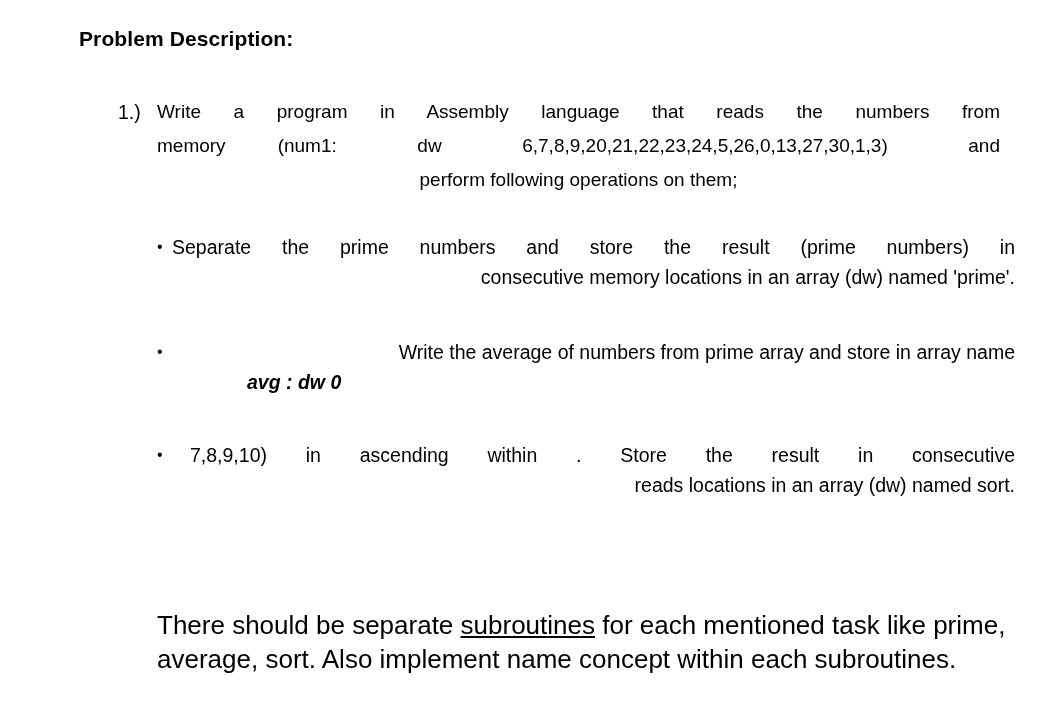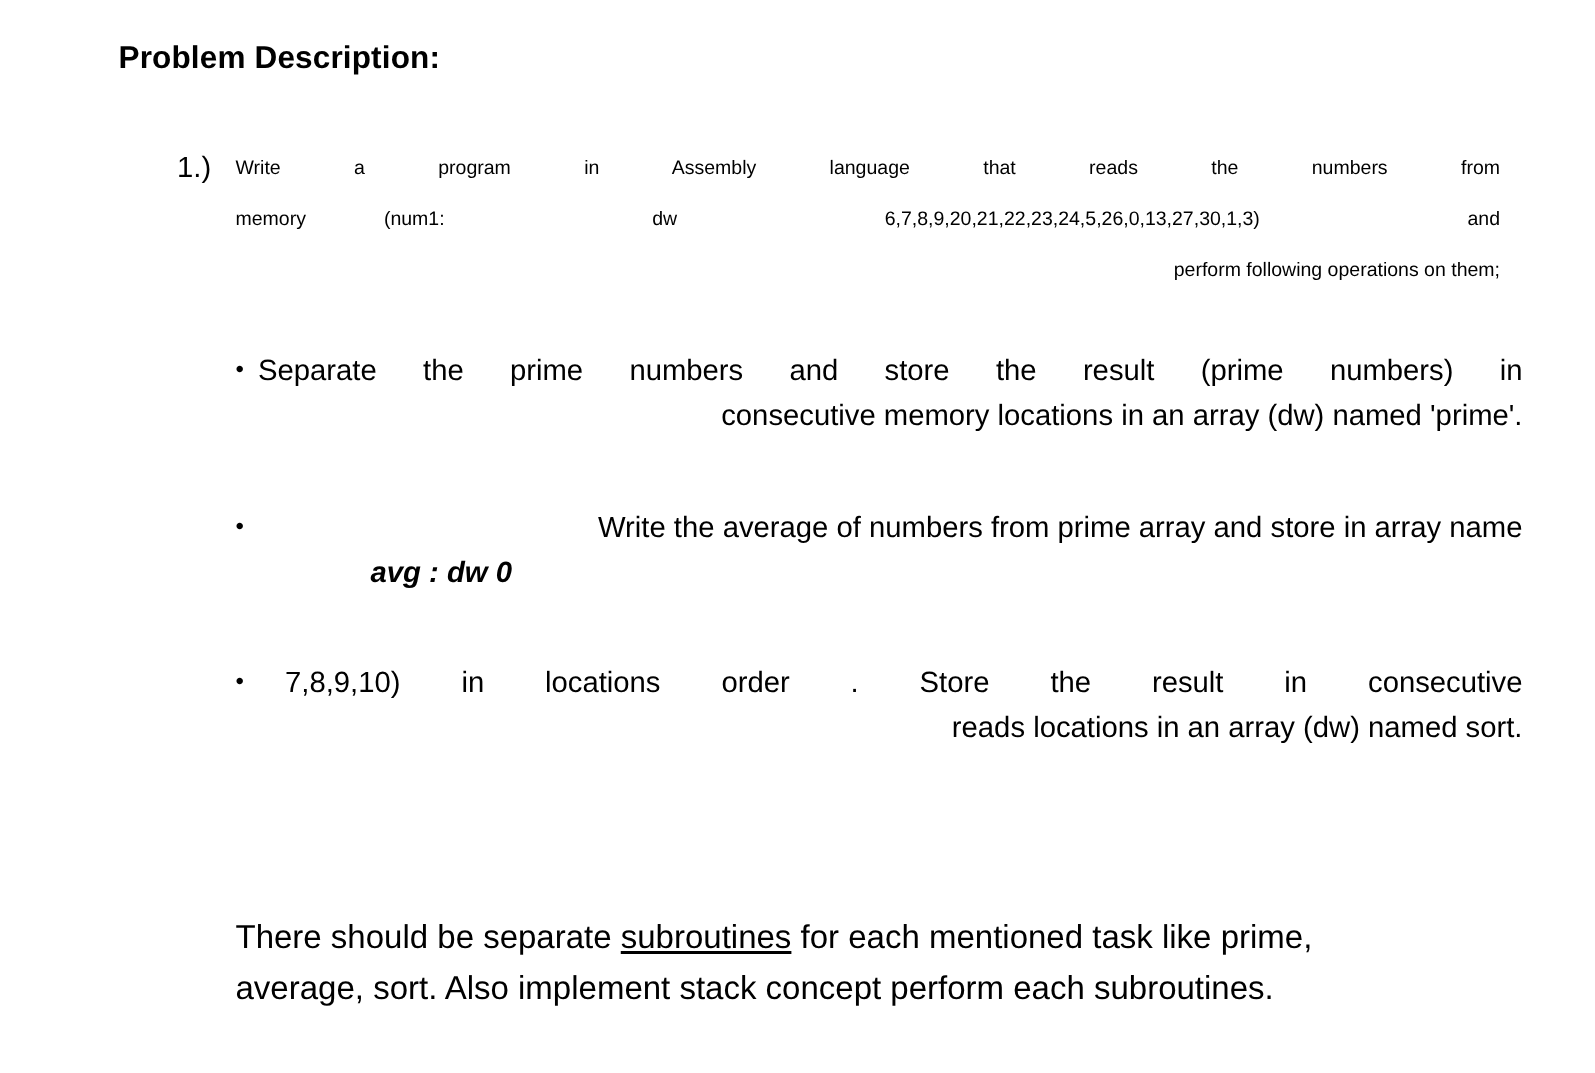--- a/index.html
+++ b/index.html
@@ -46,35 +46,35 @@
   .num-marker {
     position: absolute;
     left: 0;
     top: 0;
     font-size: 19.5px;
     line-height: 34px;
     white-space: nowrap;
   }
   .num-body {
     margin-left: 39px;         
-    font-size: 13px;
+    font-size: 19px;
     line-height: 34px;
     text-align: justify;
     text-justify: inter-word;
   }
   
   .justify-line {
     display: block;
     text-align: justify;
     text-align-last: justify;
     white-space: nowrap;
   }
   .plain-line {
     display: block;
-    text-align: right;
+    text-align: center;
     white-space: nowrap;
   }
   .gap-wide {
     display: inline-block;
     width: 52px;
   }
 
   
   .bullet-list {
     position: absolute;
@@ -125,21 +125,21 @@
     white-space: nowrap;
     font-style: italic;
   }
 
   
   .closing-para {
     position: absolute;
     left: 157px;
     top: 608px;
     width: 843px;
-    font-size: 22px;
+    font-size: 26px;
     line-height: 34px;
   }
   .closing-para .cline {
     display: block;
     white-space: nowrap;
   }
 
   b, .b { font-weight: normal; }
   .u { text-decoration: underline; }
 </style>
@@ -173,25 +173,25 @@
       <span class="bullet-dot">•</span>
       <span class="bullet-text">
         <span class="lline"><span>Write the </span><b>average</b><span> of numbers from </span><b>prime</b><span> array and store in array name</span></span>
         <span class="avg-line">avg : dw 0</span>
       </span>
     </div>
 
     <div class="bullet-item bullet-3">
       <span class="bullet-dot">•</span>
       <span class="bullet-text">
-        <span class="jline"><span class="wrap-indent"></span><b>7,8,9,10)</b><span>&nbsp;</span><span>in locations order . Store the result in consecutive</span></span>
+        <span class="jline"><span class="wrap-indent"></span><b>7,8,9,10)</b><span>&nbsp;</span><span>in ascending within . Store the result in consecutive</span></span>
         <span class="lline"><span class="wrap-indent"></span><span>reads locations in an array (dw) named </span><b>sort</b><span>.</span></span>
       </span>
     </div>
 
   </div>
 
   <div class="closing-para">
     <span class="cline"><span>There should be separate </span><span class="u">subroutines</span><span> for each mentioned task like </span><b>prime</b><span>,</span></span>
-    <span class="cline"><b>average</b><span>, </span><b>sort</b><span>. Also implement stack concept perform each subroutines.</span></span>
+    <span class="cline"><b>average</b><span>, </span><b>sort</b><span>. Also implement name concept within each subroutines.</span></span>
   </div>
 
 </div>
 
 </body></html>

